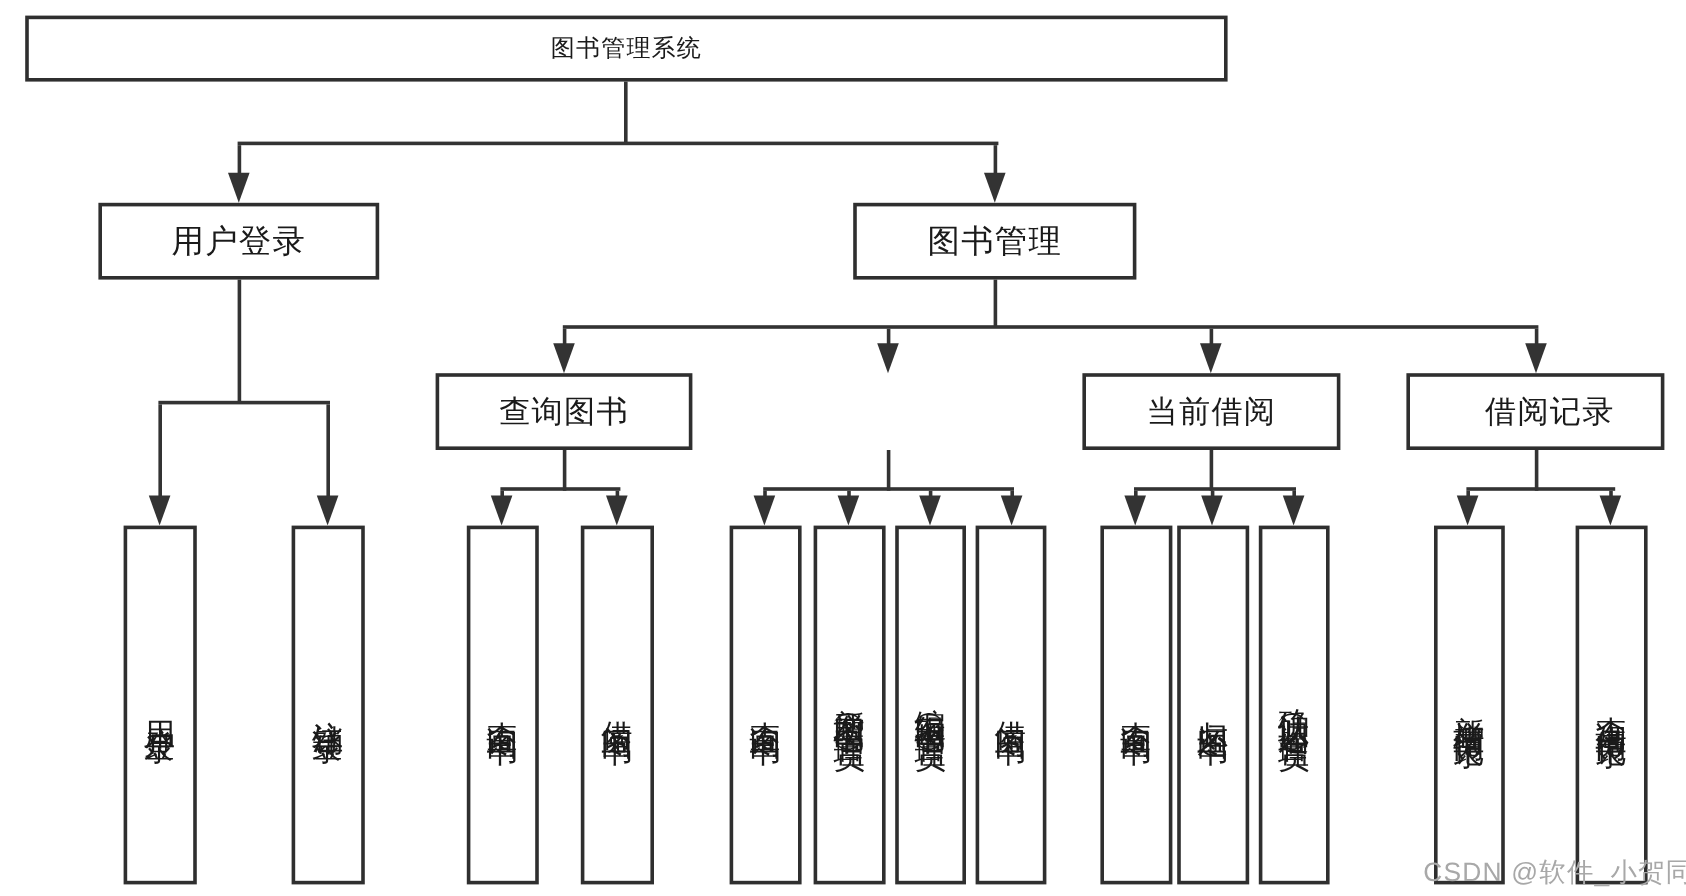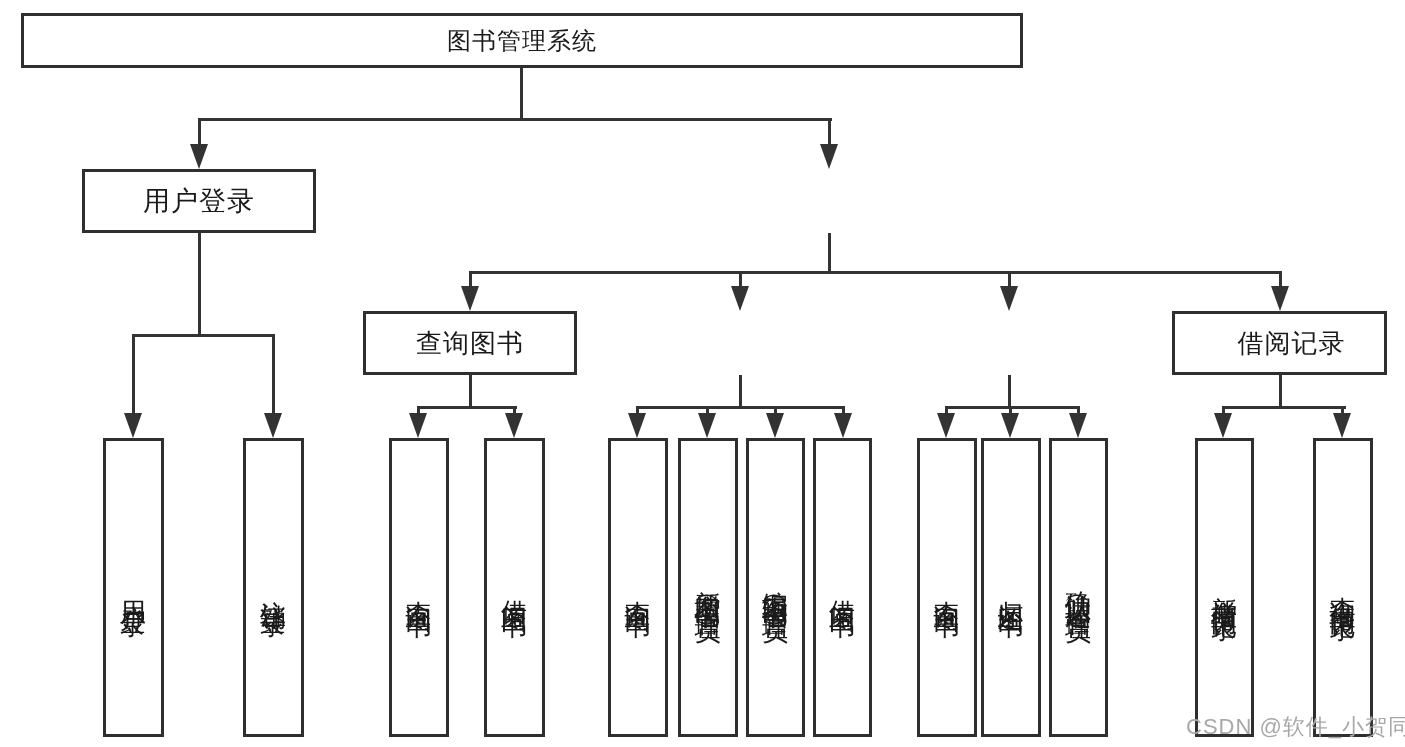--- a/index.html
+++ b/index.html
@@ -54,34 +54,40 @@
     color:var(--wm);
     letter-spacing:1px;
     white-space:nowrap;
   }
 </style>
 </head>
 <body>
 
 <div class="stage">
 
-  <div class="box h" style="left:21px;top:13px;width:1002px;height:55px;font-size:24px;">
+  <div class="box h" style="left:21px;top:13px;width:1002px;height:55px;font-size:20px;">
     <span>图书管理系统</span>
   </div>
 
   <div class="box h" style="left:82px;top:169px;width:234px;height:64px;font-size:27px;">
     <span>用户登录</span>
   </div>
 
+  <div class="box h" style="left:711px;top:169px;width:236px;height:64px;font-size:27px;">
+    <span>图书管理</span>
+  </div>
 
   <div class="box h" style="left:363px;top:311px;width:214px;height:64px;font-size:26px;">
     <span>查询图书</span>
   </div>
 
 
+  <div class="box h" style="left:902px;top:311px;width:215px;height:64px;font-size:26px;">
+    <span>当前借阅</span>
+  </div>
 
   <div class="box h" style="left:1172px;top:311px;width:215px;height:64px;font-size:26px;padding-left:24px;">
     <span>借阅记录</span>
   </div>
 
   <div class="box v" style="left:103px;top:438px;width:61px;height:299px;font-size:26px;">
     <span>用户登录</span>
   </div>
   <div class="box v" style="left:243px;top:438px;width:61px;height:299px;font-size:26px;">
     <span>注销登录</span>

